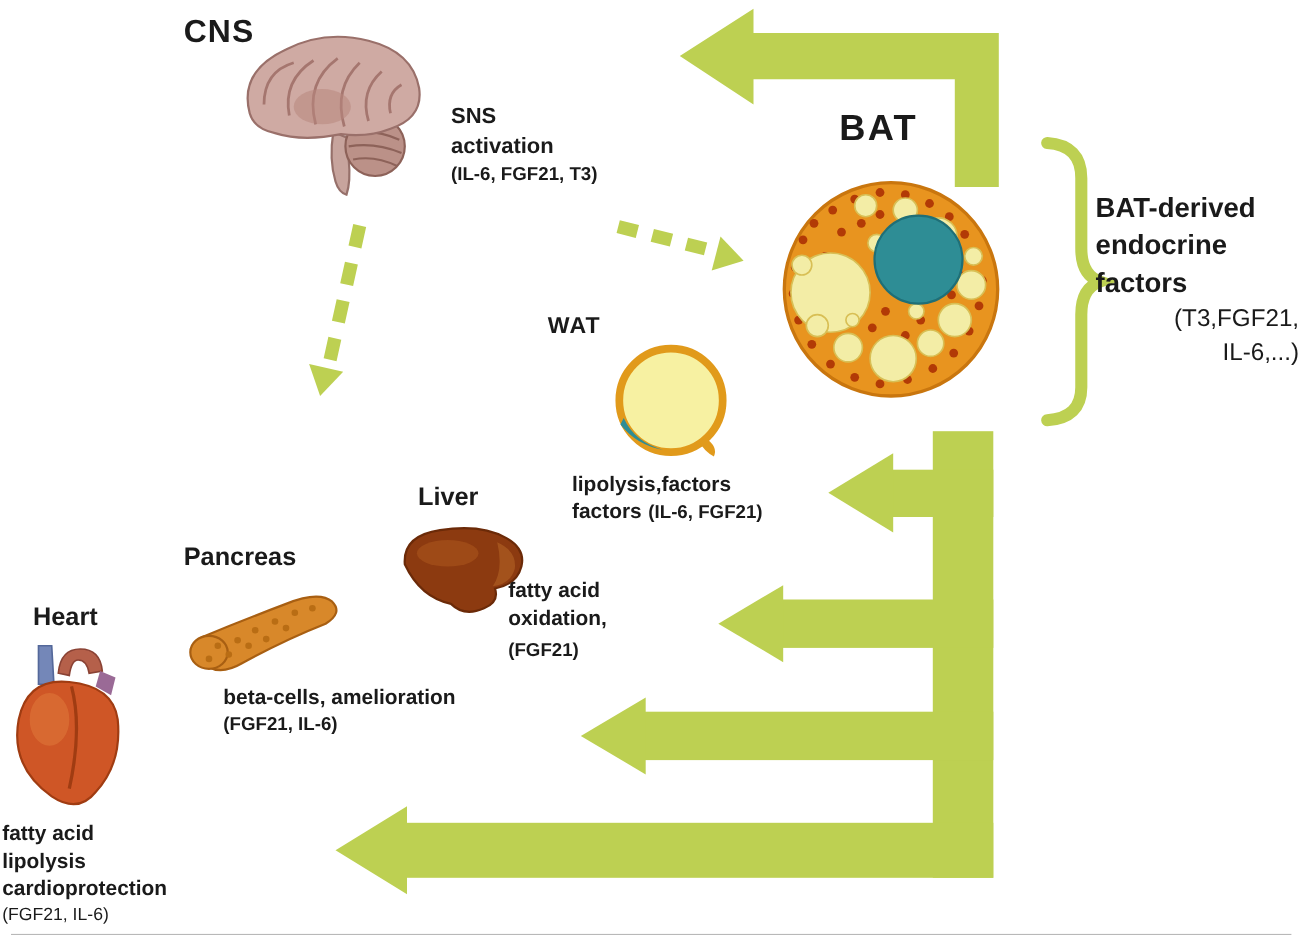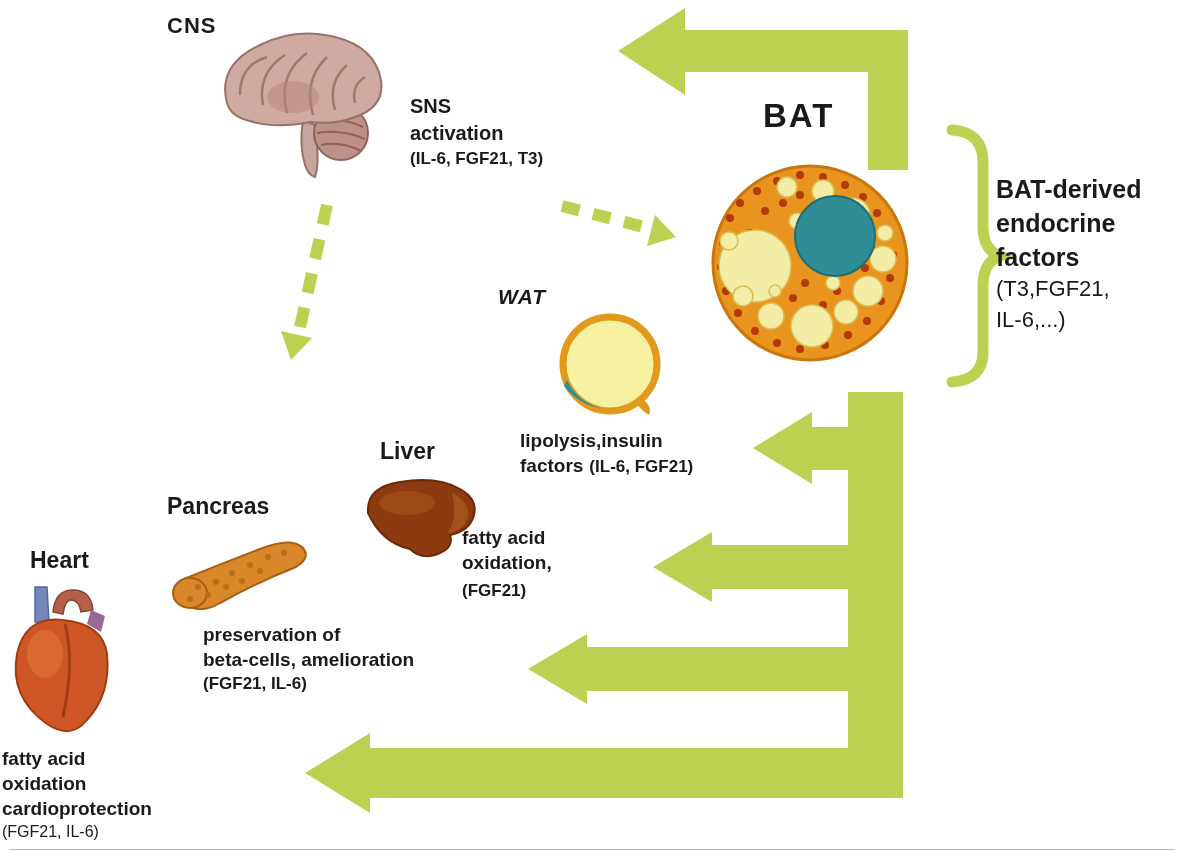--- a/index.html
+++ b/index.html
@@ -3,30 +3,30 @@
 <meta charset="utf-8">
 <style>
   * { margin:0; padding:0; box-sizing:border-box; }
   html,body { background:#ffffff; }
   body { font-family:"Liberation Sans", sans-serif; color:#1a1a1a; }
   .canvas { position:relative; width:1184px; height:851px; background:#ffffff; overflow:hidden; }
   .layer { position:absolute; left:0; top:0; }
   .org { position:absolute; }
   .org svg { width:100%; height:100%; display:block; }
   .txt-block { position:absolute; }
-  .label-cns { position:absolute; font-size:22px; font-weight:bold; letter-spacing:1px;text-align:center; }
+  .label-cns { position:absolute; font-size:29px; font-weight:bold; letter-spacing:1px;text-align:center; }
   .label-bat { position:absolute; font-size:33px; font-weight:bold; letter-spacing:2px; }
   .label-organ { position:absolute; font-size:23px; font-weight:bold; }
   .label-wat { position:absolute; font-size:21px; font-weight:bold; letter-spacing:1px; }
   .bold20 { font-size:20px; font-weight:bold; line-height:1.35; }
   .bold19 { font-size:19px; font-weight:bold; line-height:1.32; }
   .reg17 { font-size:17px; font-weight:bold; line-height:1.4; }
   .reg16 { font-size:16px; font-weight:normal; line-height:1.4; }
   .brace-bold { font-size:25px; font-weight:bold; line-height:1.36; }
-  .brace-reg { font-size:22px; font-weight:normal; line-height:1.4; }
+  .brace-reg { font-size:22px; font-weight:normal; line-height:1.4;text-align:right; }
   .inline-factors { margin-left:6px; }
   .bottom-rule { position:absolute; left:10px; right:10px; bottom:1px; height:1px; background:#b8b8b8; }
 </style>
 </head>
 <body>
 
 <div class="canvas">
 
   <svg class="layer" width="1184" height="851" viewBox="0 0 1184 851">
 
@@ -199,48 +199,47 @@
   <div class="label-bat" style="left:763px; top:97px;">BAT</div>
 
   <div class="txt-block" style="left:996px; top:172px; width:185px;">
     <div class="brace-bold">BAT-derived</div>
     <div class="brace-bold">endocrine</div>
     <div class="brace-bold">factors</div>
     <div class="brace-reg">(T3,FGF21,</div>
     <div class="brace-reg">IL-6,...)</div>
   </div>
 
-  <div class="label-wat" style="left:498px; top:285px;font-style:italic;">WAT</div>
+  <div class="label-wat" style="left:498px; top:285px;">WAT</div>
 
   <div class="txt-block" style="left:520px; top:428px;">
-    <div class="bold19">lipolysis,insulin</div>
+    <div class="bold19">lipolysis,factors</div>
     <div>
       <span class="bold19">factors</span><span class="reg17 inline-factors">(IL-6, FGF21)</span>
     </div>
   </div>
 
   <div class="label-organ" style="left:352px; top:438px;margin-left:28px;">Liver</div>
 
   <div class="txt-block" style="left:462px; top:525px;">
     <div class="bold19">fatty acid</div>
     <div class="bold19">oxidation,</div>
     <div class="reg17" style="margin-top:4px;">(FGF21)</div>
   </div>
 
   <div class="label-organ" style="left:167px; top:493px;">Pancreas</div>
 
   <div class="txt-block" style="left:203px; top:622px;">
-    <div class="bold19">preservation of</div>
     <div class="bold19">beta-cells, amelioration</div>
     <div class="reg17">(FGF21, IL-6)</div>
   </div>
 
   <div class="label-organ" style="left:30px; top:547px;">Heart</div>
 
   <div class="txt-block" style="left:2px; top:746px;">
     <div class="bold19">fatty acid</div>
-    <div class="bold19">oxidation</div>
+    <div class="bold19">lipolysis</div>
     <div class="bold19">cardioprotection</div>
     <div class="reg16">(FGF21, IL-6)</div>
   </div>
 
   <div class="bottom-rule"></div>
 </div>
 
 </body></html>

